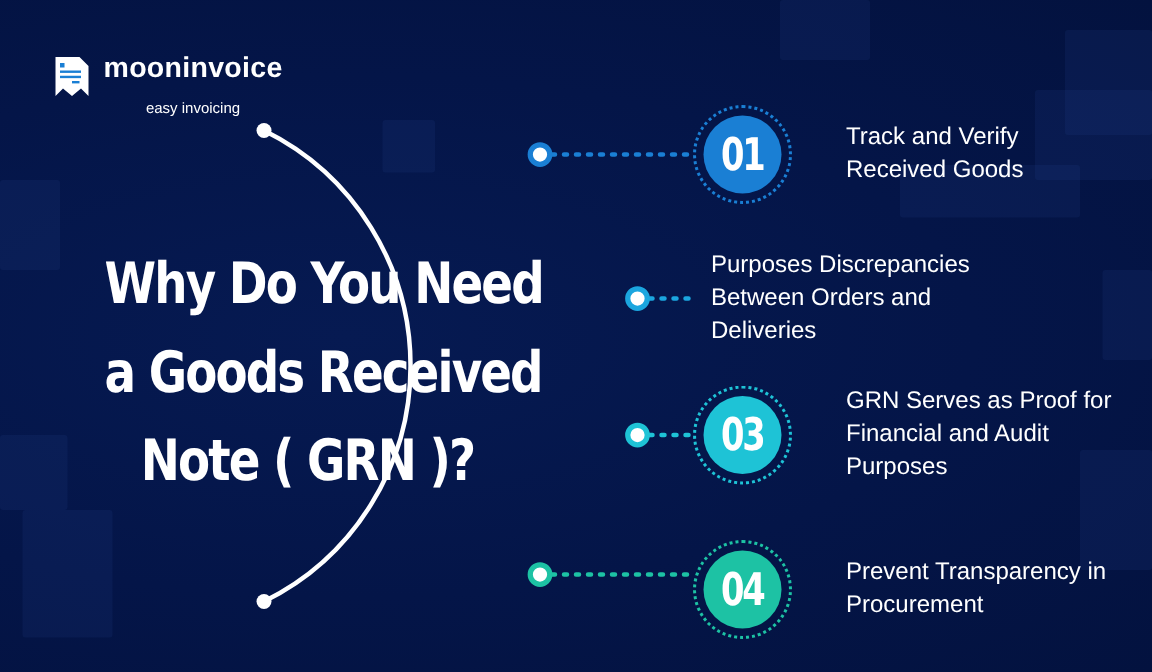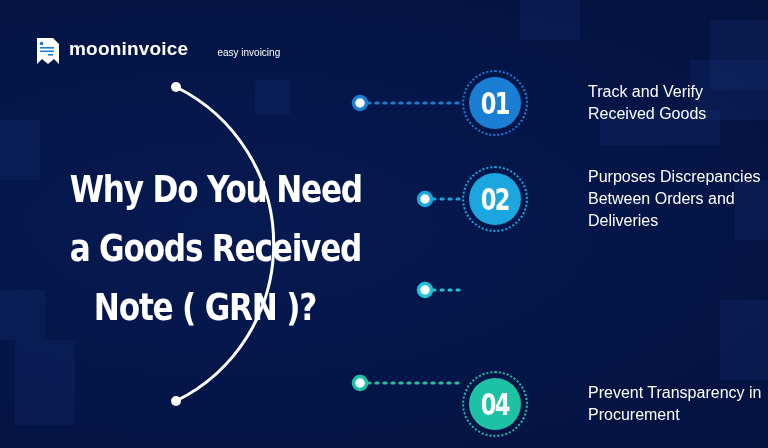--- a/index.html
+++ b/index.html
@@ -8,21 +8,21 @@
       background: #04164a;
       font-family: "Liberation Sans", sans-serif;
     }
     .canvas {
       position: relative; width: 768px; height: 448px; overflow: hidden;
       background: radial-gradient(ellipse at 30% 50%, #061a52 0%, #041548 55%, #03123f 100%);
     }
     .bg-sq { position: absolute; background: rgba(40, 70, 140, 0.16); border-radius: 2px; }
     .logo { position: absolute; left: 35px; top: 36px; display: flex; align-items: flex-start; }
     .logo-icon { width: 26px; height: 28px; margin-right: 8px; margin-top: 1px; }
-    .logo-text { display: flex; flex-direction: row; align-items: flex-end; gap: 29px; }
+    .logo-text { display: flex; flex-direction: column; align-items: center; }
     .logo-name { color: #ffffff; font-weight: bold; font-size: 19px; letter-spacing: 0.2px; line-height: 20px; }
     .logo-tag { color: #ffffff; font-size: 10px; line-height: 12px; margin-top: 11px; }
     .title {
       position: absolute; left: 40px; top: 160px; width: 330px;
       color: #ffffff; text-align: center;
       font-family: "DejaVu Sans", sans-serif; font-weight: bold;
       font-size: 38px; line-height: 59px; letter-spacing: -1.5px;
       transform: scaleX(0.82); transform-origin: center;
     }
     .title div { white-space: nowrap; }
@@ -33,21 +33,21 @@
     }
     .badge-ring { position: absolute; inset: 0; border-radius: 50%; border: 2px dotted; box-sizing: border-box; }
     .badge-core {
       position: absolute; left: 7px; top: 7px; width: 52px; height: 52px; border-radius: 50%;
       display: flex; align-items: center; justify-content: center;
       color: #ffffff; font-family: "DejaVu Sans", sans-serif; font-weight: bold; font-size: 30px;
       letter-spacing: -2px;
     }
     .badge-core span { display: inline-block; transform: scaleX(0.75); }
     .item-text {
-      margin-left: 36px; color: #ffffff; font-size: 16px; line-height: 22px; width: 200px;
+      margin-left: 12px; color: #ffffff; font-size: 16px; line-height: 22px; width: 200px;
     }
   </style>
 </head>
 <body>
 
 <div class="canvas">
 
   <div class="bg-sq" style="left:0;top:290px;width:45px;height:50px;"></div>
   <div class="bg-sq" style="left:15px;top:340px;width:60px;height:85px;"></div>
   <div class="bg-sq" style="left:0;top:120px;width:40px;height:60px;"></div>
@@ -99,31 +99,34 @@
     <div class="badge">
       <div class="badge-ring" style="border-color:#1a7fd4;"></div>
       <div class="badge-core" style="background:#1a7fd4;">
           <span>01</span>
         </div>
     </div>
     <div class="item-text" style="width:150px;">Track and Verify Received Goods</div>
   </div>
 
   <div class="item" style="top:166px;">
-    <div class="badge">
-      <div class="badge-ring" style="border-color:#1ba6df;"></div>
-      <div class="badge-core" style="background:#1ba6df;">
-          <span>02</span>
-        </div>
-    </div>
     <div class="item-text" style="width:190px;">Purposes Discrepancies Between Orders and Deliveries</div>
   </div>
 
+  <div class="item" style="top:257px;">
+    <div class="badge">
+      <div class="badge-ring" style="border-color:#1ec3d6;"></div>
+      <div class="badge-core" style="background:#1ec3d6;">
+          <span>03</span>
+        </div>
+    </div>
+    <div class="item-text" style="width:190px;">GRN Serves as Proof for Financial and Audit Purposes</div>
+  </div>
 
-  <div class="item" style="top:371px;">
+  <div class="item" style="top:360px;">
     <div class="badge">
       <div class="badge-ring" style="border-color:#1dc2a4;"></div>
       <div class="badge-core" style="background:#1dc2a4;">
           <span>04</span>
         </div>
     </div>
     <div class="item-text" style="width:200px;">Prevent Transparency in Procurement</div>
   </div>
 </div>
 

